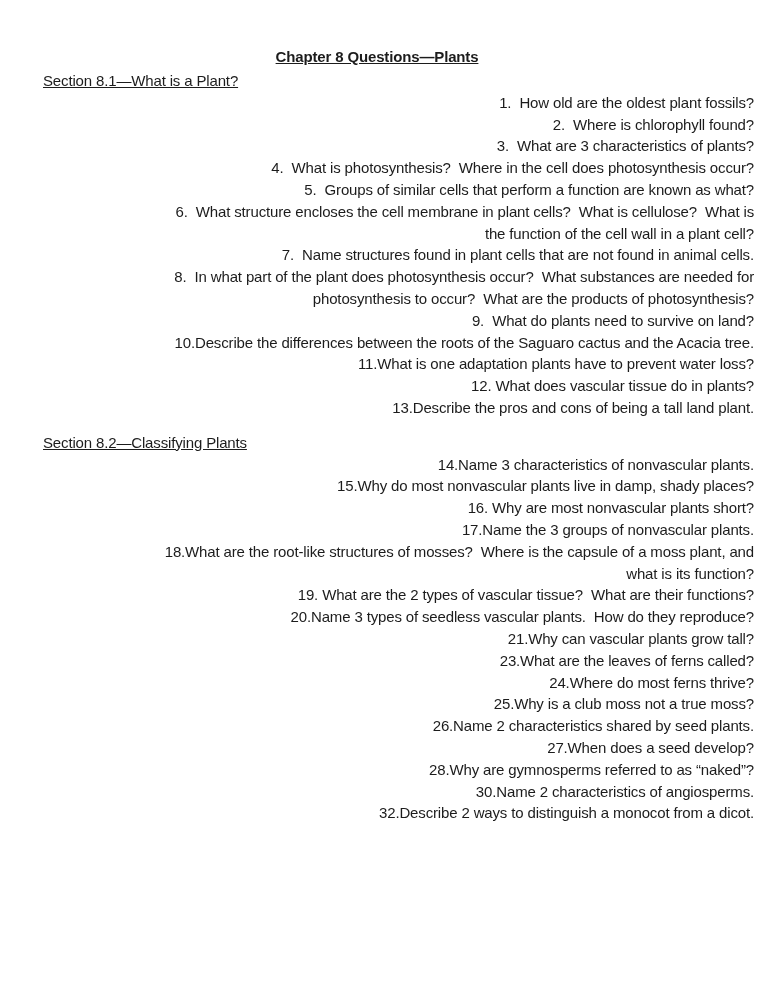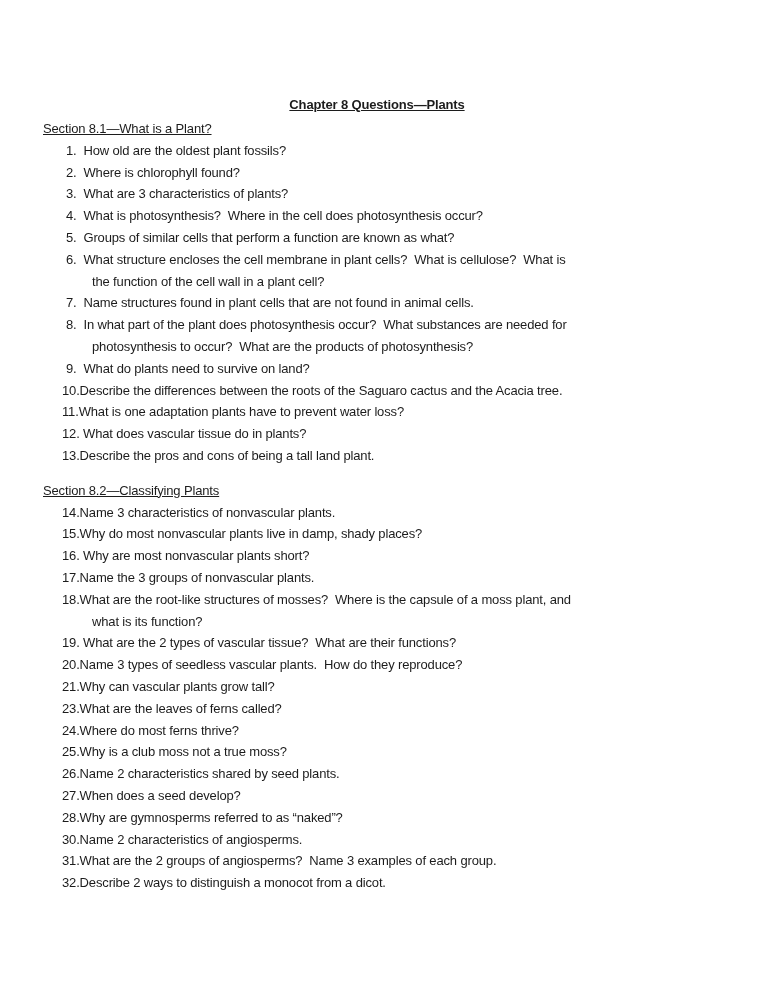--- a/index.html
+++ b/index.html
@@ -9,24 +9,23 @@
   }
   body {
     width: 768px;
     height: 994px;
     overflow: hidden;
     font-family: "Liberation Sans", "DejaVu Sans", sans-serif;
     color: #1c1c1c;
   }
   .doc {
     padding: 46px 14px 0 43px;
-    font-size: 13px;
+    font-size: 15px;
     line-height: 21.8px;
     letter-spacing: -0.15px;
-    margin-top: 48px;
   }
   .title {
     text-align: center;
     font-weight: 700;
     text-decoration: underline;
     
     margin-left: -43px;
     margin-right: 0;
     line-height: 22px;
   }
@@ -35,20 +34,21 @@
     text-decoration: underline;
     margin-top: 2px;
   }
   .section-heading:not(:first-child) {
     margin-top: 13px;
   }
   .q {
     white-space: pre-wrap;
     padding-left: 49px;   
     text-indent: -26px;   
+    text-align: right;
   }
   .q.d {
     text-indent: -30px;   
   }
 </style>
 </head>
 <body>
 
 <div class="doc">
   <div class="title">Chapter 8 Questions—Plants</div>
@@ -79,16 +79,15 @@
       <div class="q d">19. What are the 2 types of vascular tissue?  What are their functions?</div>
       <div class="q d">20.Name 3 types of seedless vascular plants.  How do they reproduce?</div>
       <div class="q d">21.Why can vascular plants grow tall?</div>
       <div class="q d">23.What are the leaves of ferns called?</div>
       <div class="q d">24.Where do most ferns thrive?</div>
       <div class="q d">25.Why is a club moss not a true moss?</div>
       <div class="q d">26.Name 2 characteristics shared by seed plants.</div>
       <div class="q d">27.When does a seed develop?</div>
       <div class="q d">28.Why are gymnosperms referred to as “naked”?</div>
       <div class="q d">30.Name 2 characteristics of angiosperms.</div>
-      <div class="q d">31.What are the 2 groups of angiosperms?  Name 3 examples of each group.</div>
       <div class="q d">32.Describe 2 ways to distinguish a monocot from a dicot.</div>
     </div>
 </div>
 
 </body></html>

